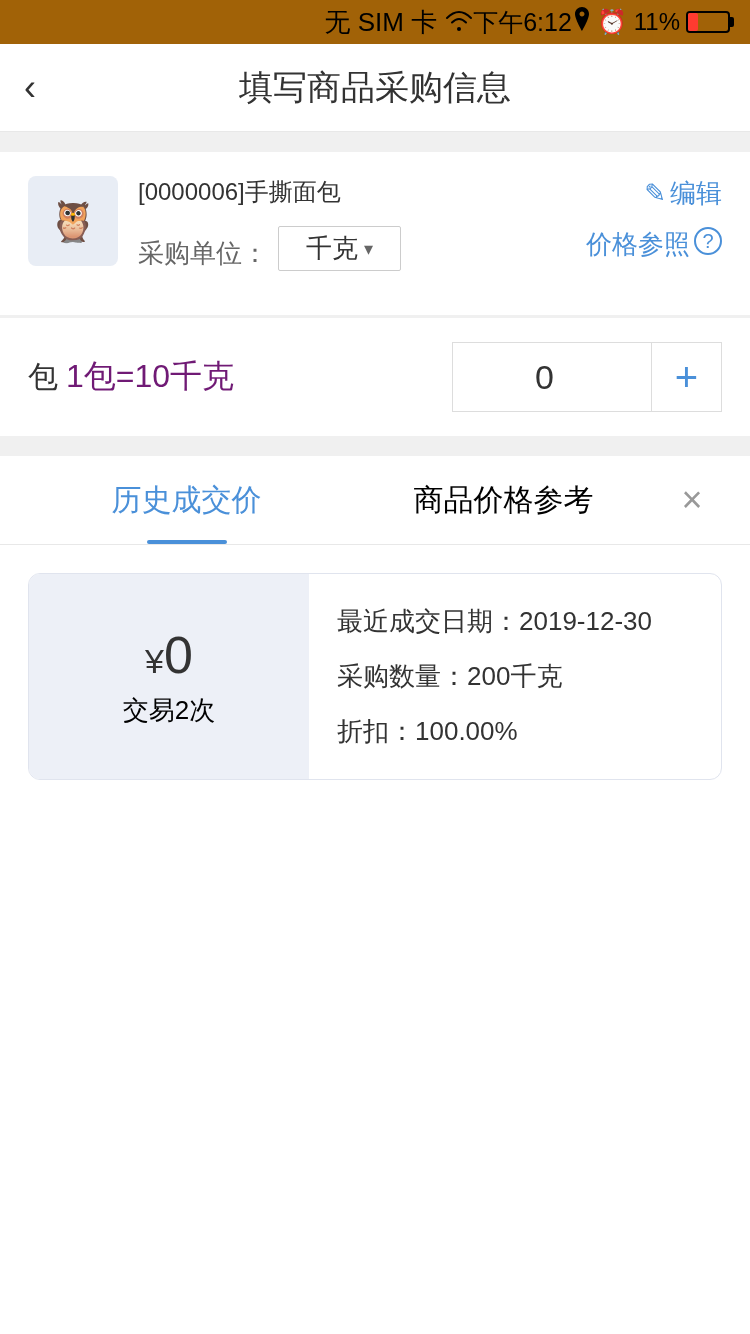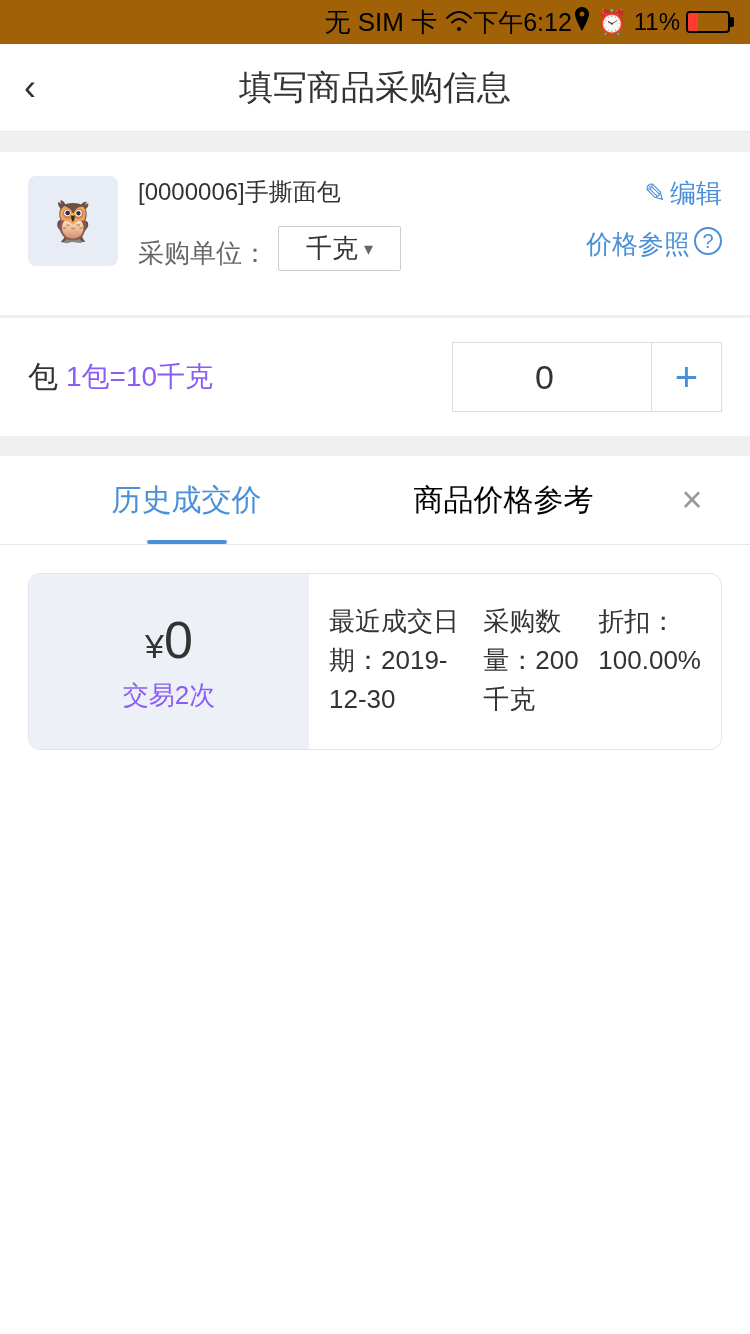--- a/index.html
+++ b/index.html
@@ -195,22 +195,22 @@
       display: flex;
       align-items: center;
       gap: 8px;
     }
     .qty-unit {
       font-size: 30px;
       color: #333;
       font-weight: 500;
     }
     .qty-hint {
-      font-size: 28px;
-      color: #8b5cf6;
+      font-size: 32px;
+      color: #701a75;
     }
     .quantity-input-group {
       display: flex;
       align-items: center;
       gap: 0;
     }
     .qty-input {
       width: 200px;
       height: 70px;
       border: 1px solid #ddd;
@@ -312,28 +312,28 @@
       font-size: 52px;
       font-weight: 500;
       color: #333;
     }
     .history-price .currency {
       font-size: 34px;
       font-weight: normal;
     }
     .history-trades {
       font-size: 26px;
-      color: #8b5cf6;
+      color: #000000;
       margin-top: 8px;
     }
     .history-right {
       flex: 1;
-      padding: 28px 20px;
-      display: flex;
-      flex-direction: row;
+      padding: 28px 28px;
+      display: flex;
+      flex-direction: column;
       gap: 16px;
       justify-content: center;
     }
     .history-detail-row {
       font-size: 26px;
       color: #333;
       line-height: 1.5;
     }
 
     

